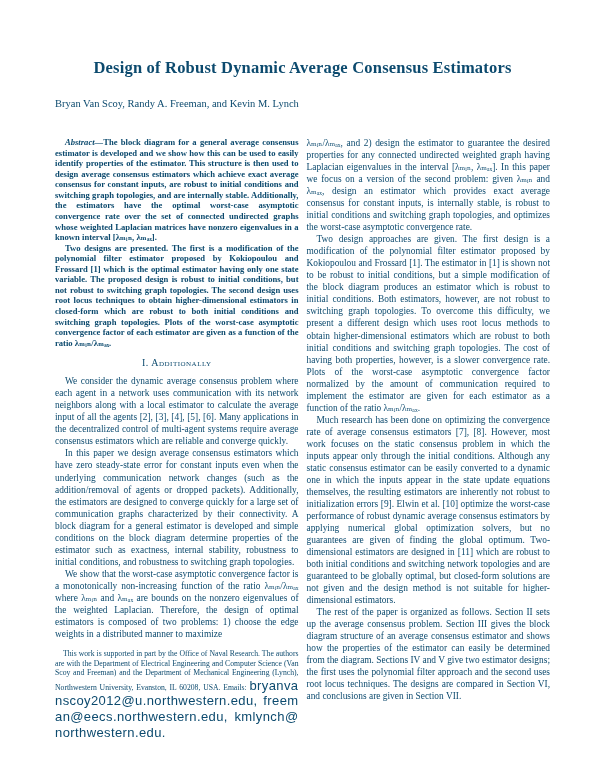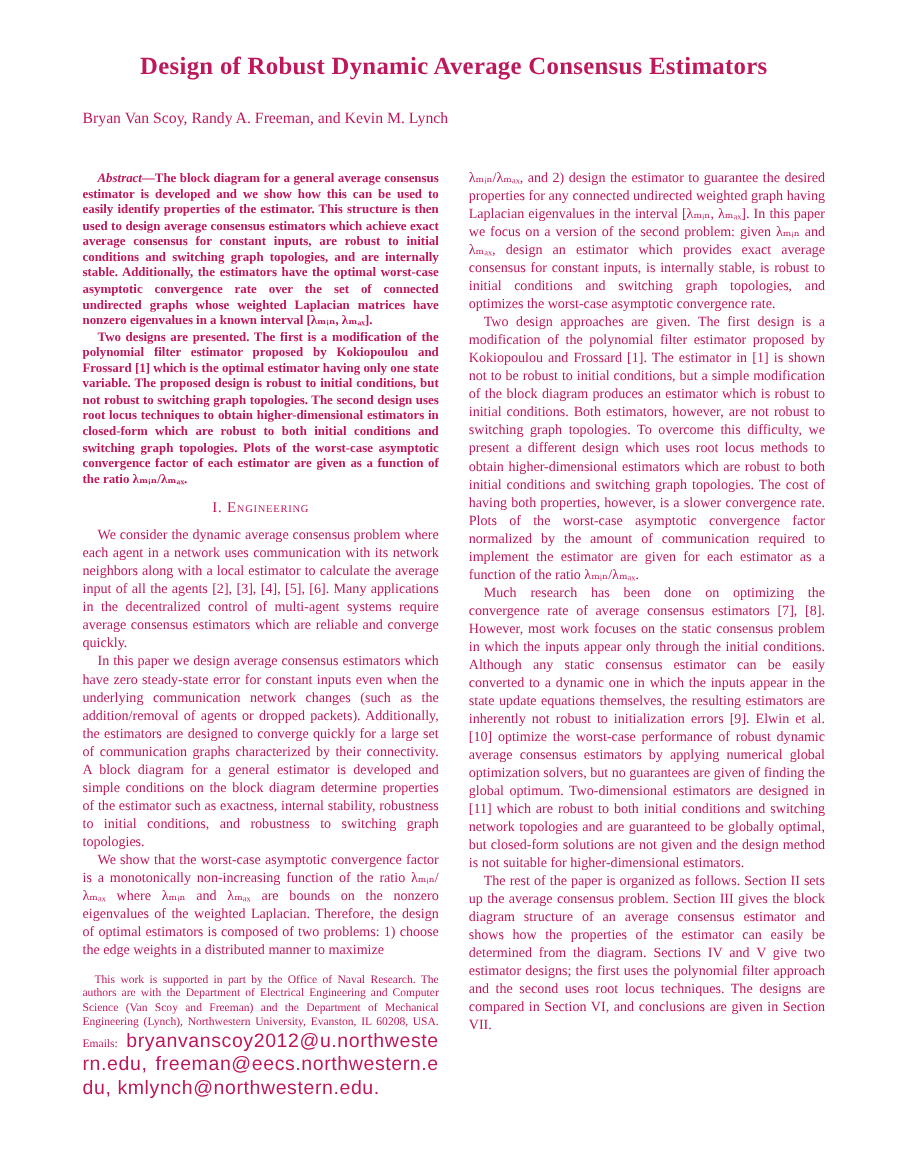--- a/index.html
+++ b/index.html
@@ -6,40 +6,40 @@
     margin: 0;
     padding: 0;
     background: #ffffff;
   }
   .page {
     position: relative;
     width: 600px;
     height: 776px;
     box-sizing: border-box;
     background: #ffffff;
-    color: #be185d;
+    color: #0c4a6e;
     font-family: "Liberation Serif", "DejaVu Serif", "DejaVu Sans", serif;
-    padding: 34px 50px 26px 55px;
+    padding: 58px 50px 26px 55px;
     overflow: hidden;
   }
   .paper-title {
     font-size: 16.5px;
     font-weight: 700;
     text-align: center;
     margin: 0 0 20px 0;
     letter-spacing: 0.2px;
   }
   .paper-authors {
     font-size: 10.5px;
     text-align: left;
     margin: 0 0 28px 0;
   }
   .columns {
     display: flex;
-    gap: 20px;
+    gap: 8px;
     align-items: stretch;
     height: 604px;
   }
   .col {
     flex: 1 1 0;
     text-align: justify;
     min-width: 0;
   }
   .col-left {
     display: flex;
@@ -93,21 +93,21 @@
   <div class="columns">
 
     <div class="col col-left">
 
       <p class="abstract-para indent">
         <span class="abstract-lead">Abstract—</span><span>The block diagram for a general average consensus estimator is developed and we show how this can be used to easily identify properties of the estimator. This structure is then used to design average consensus estimators which achieve exact average consensus for constant inputs, are robust to initial conditions and switching graph topologies, and are internally stable. Additionally, the estimators have the optimal worst-case asymptotic convergence rate over the set of connected undirected graphs whose weighted Laplacian matrices have nonzero eigenvalues in a known interval [λₘᵢₙ, λₘₐₓ].</span>
       </p>
 
       <p class="abstract-para indent">Two designs are presented. The first is a modification of the polynomial filter estimator proposed by Kokiopoulou and Frossard [1] which is the optimal estimator having only one state variable. The proposed design is robust to initial conditions, but not robust to switching graph topologies. The second design uses root locus techniques to obtain higher-dimensional estimators in closed-form which are robust to both initial conditions and switching graph topologies. Plots of the worst-case asymptotic convergence factor of each estimator are given as a function of the ratio λₘᵢₙ/λₘₐₓ.</p>
 
-      <h2 class="section-heading">I. Engineering</h2>
+      <h2 class="section-heading">I. Additionally</h2>
 
       <p class="body-para indent">We consider the dynamic average consensus problem where each agent in a network uses communication with its network neighbors along with a local estimator to calculate the average input of all the agents [2], [3], [4], [5], [6]. Many applications in the decentralized control of multi-agent systems require average consensus estimators which are reliable and converge quickly.</p>
 
       <p class="body-para indent">In this paper we design average consensus estimators which have zero steady-state error for constant inputs even when the underlying communication network changes (such as the addition/removal of agents or dropped packets). Additionally, the estimators are designed to converge quickly for a large set of communication graphs characterized by their connectivity. A block diagram for a general estimator is developed and simple conditions on the block diagram determine properties of the estimator such as exactness, internal stability, robustness to initial conditions, and robustness to switching graph topologies.</p>
 
       <p class="body-para indent">We show that the worst-case asymptotic convergence factor is a monotonically non-increasing function of the ratio λₘᵢₙ/λₘₐₓ where λₘᵢₙ and λₘₐₓ are bounds on the nonzero eigenvalues of the weighted Laplacian. Therefore, the design of optimal estimators is composed of two problems: 1) choose the edge weights in a distributed manner to maximize</p>
 
       <div class="footnote">
         <span>This work is supported in part by the Office of Naval Research. The authors are with the Department of Electrical Engineering and Computer Science (Van Scoy and Freeman) and the Department of Mechanical Engineering (Lynch), Northwestern University, Evanston, IL 60208, USA. Emails: </span><span class="footnote-emails">bryanvanscoy2012@u.northwestern.edu, freeman@eecs.northwestern.edu, kmlynch@northwestern.edu.</span>
       </div>

